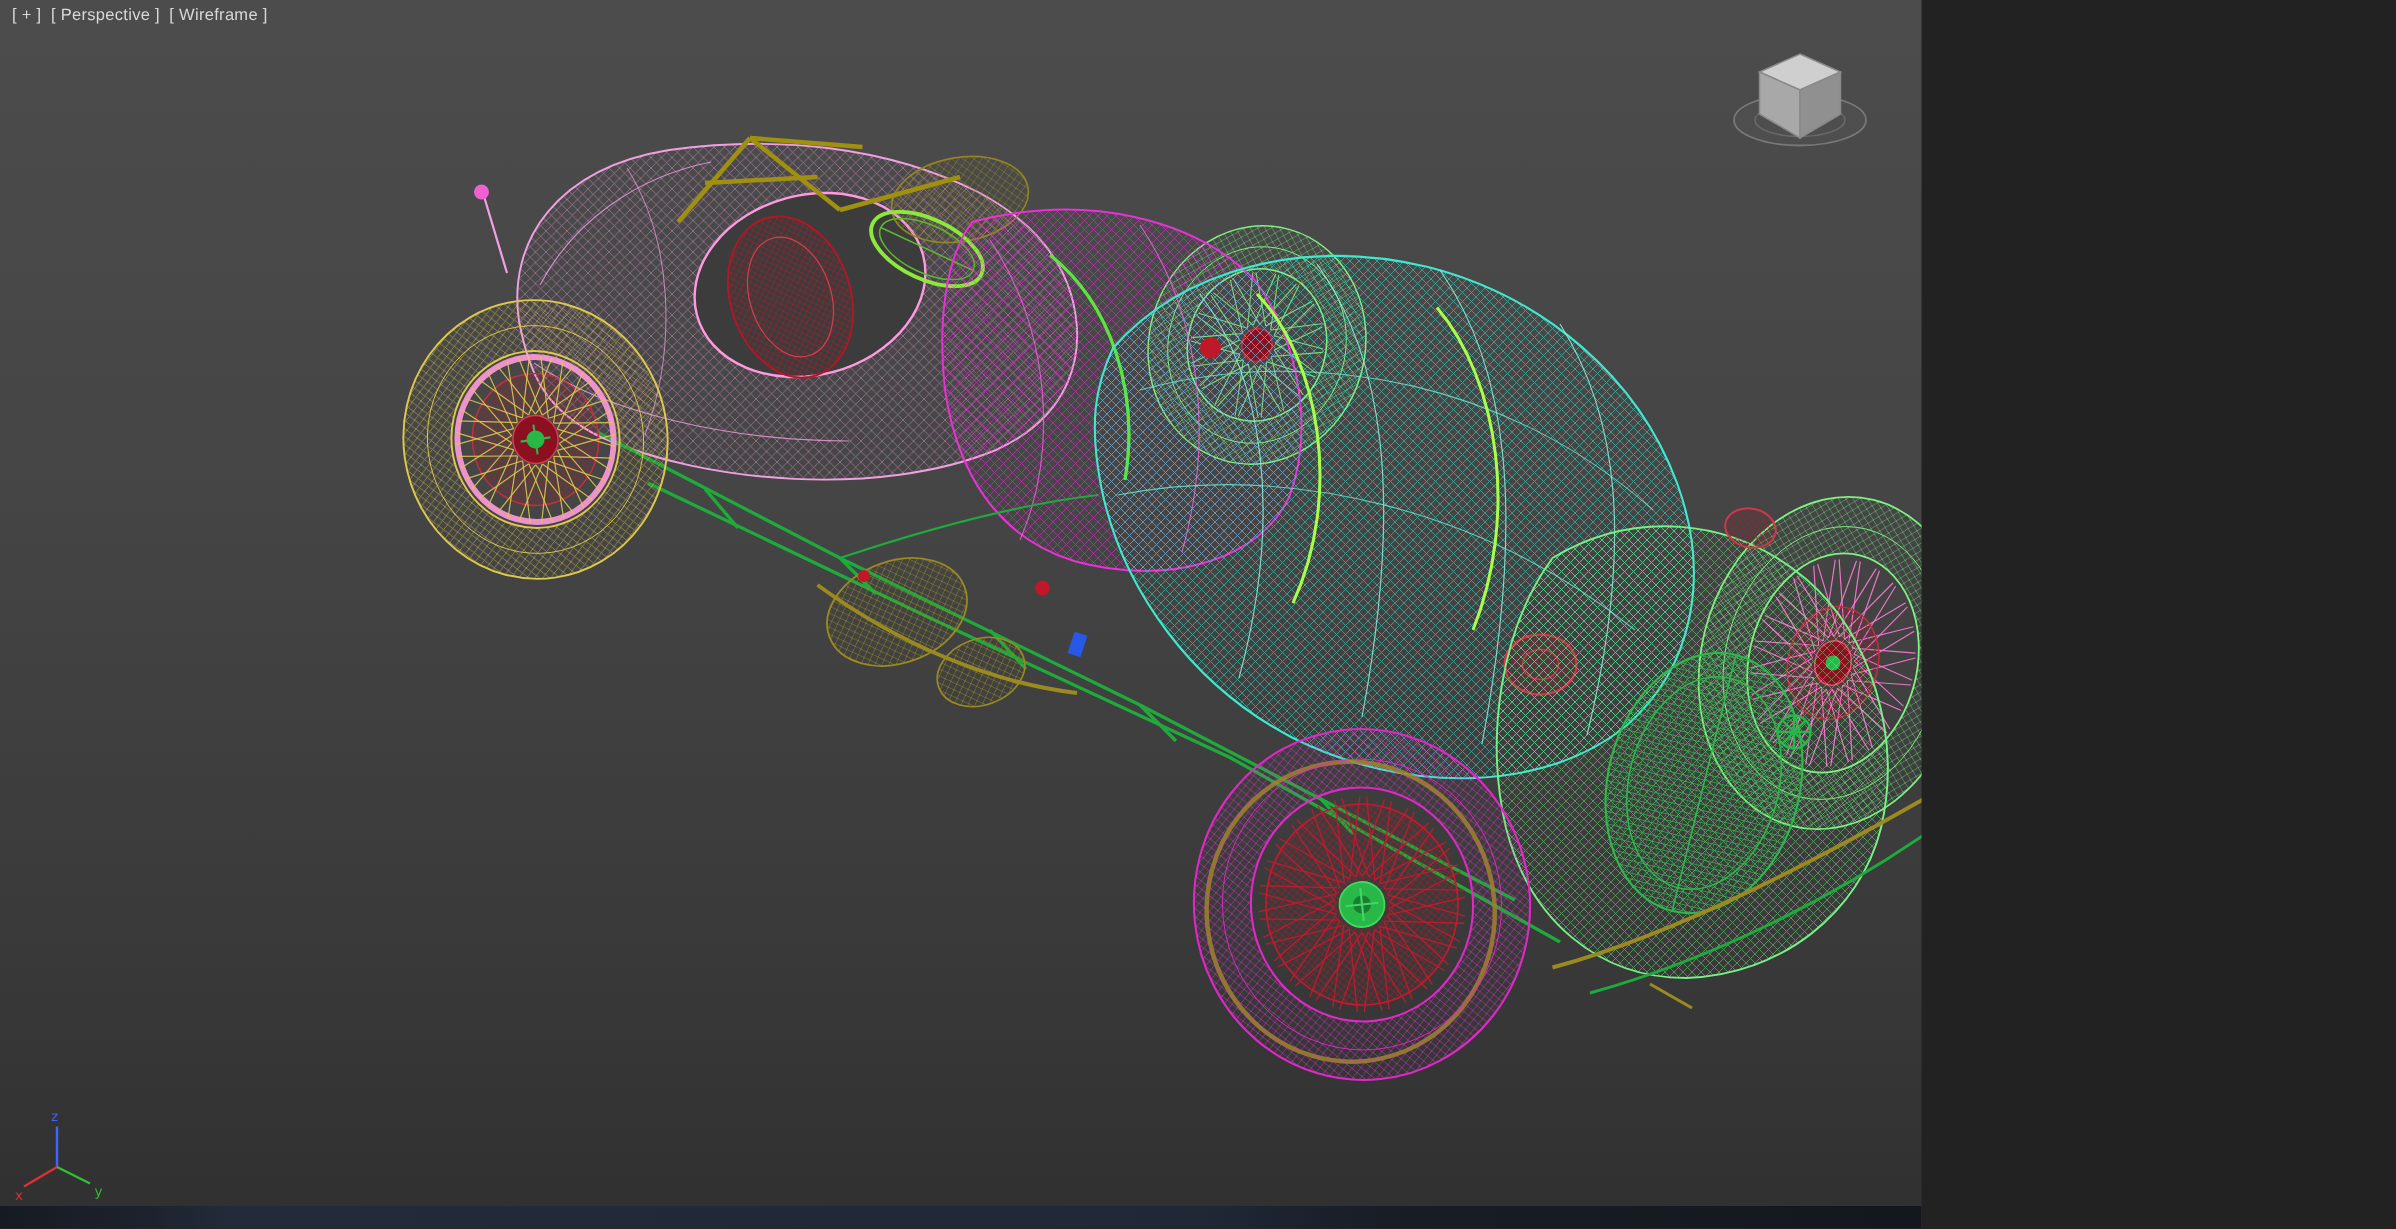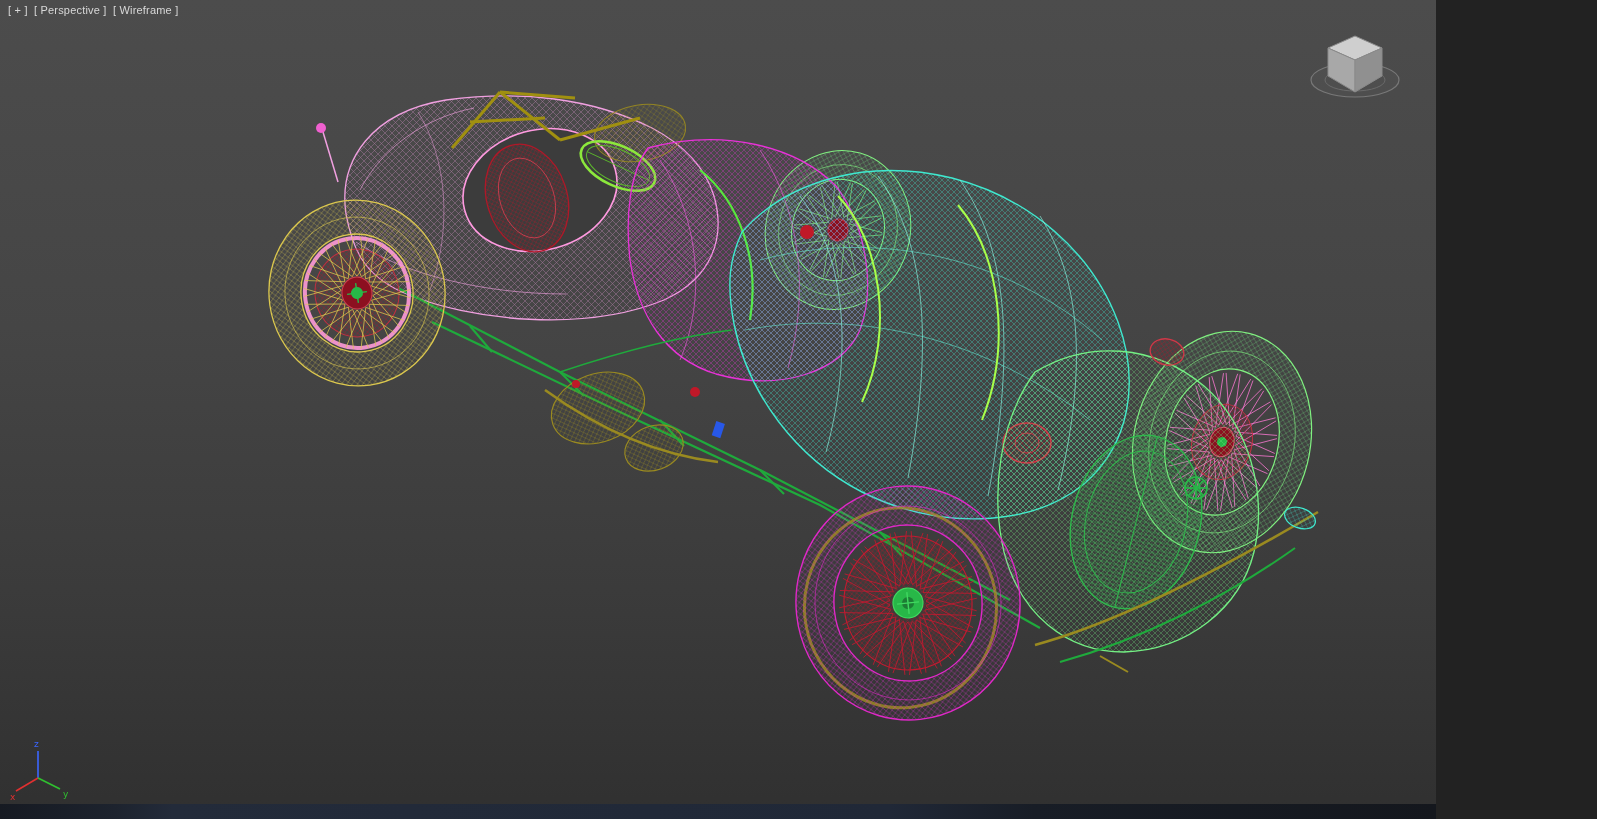--- a/index.html
+++ b/index.html
@@ -1,18 +1,18 @@
 <!DOCTYPE html>
 <html><head>
 <meta charset="utf-8">
 <style>
   html,body{margin:0;padding:0;background:#222;}
   .stage{
     position:relative;
-    width:1436px;height:819px;
+    width:1281px;height:819px;
     overflow:hidden;
     font-family:"Liberation Sans","DejaVu Sans",sans-serif;
     background:linear-gradient(180deg,#4c4c4c 0%,#454545 40%,#3a3a3a 75%,#303030 100%);
     cursor:default;
   }
   .viewport-label{
     position:absolute;top:4px;left:8px;
     font-size:11px;color:#d8d8d8;letter-spacing:0.2px;
     z-index:30;user-select:none;
   }

